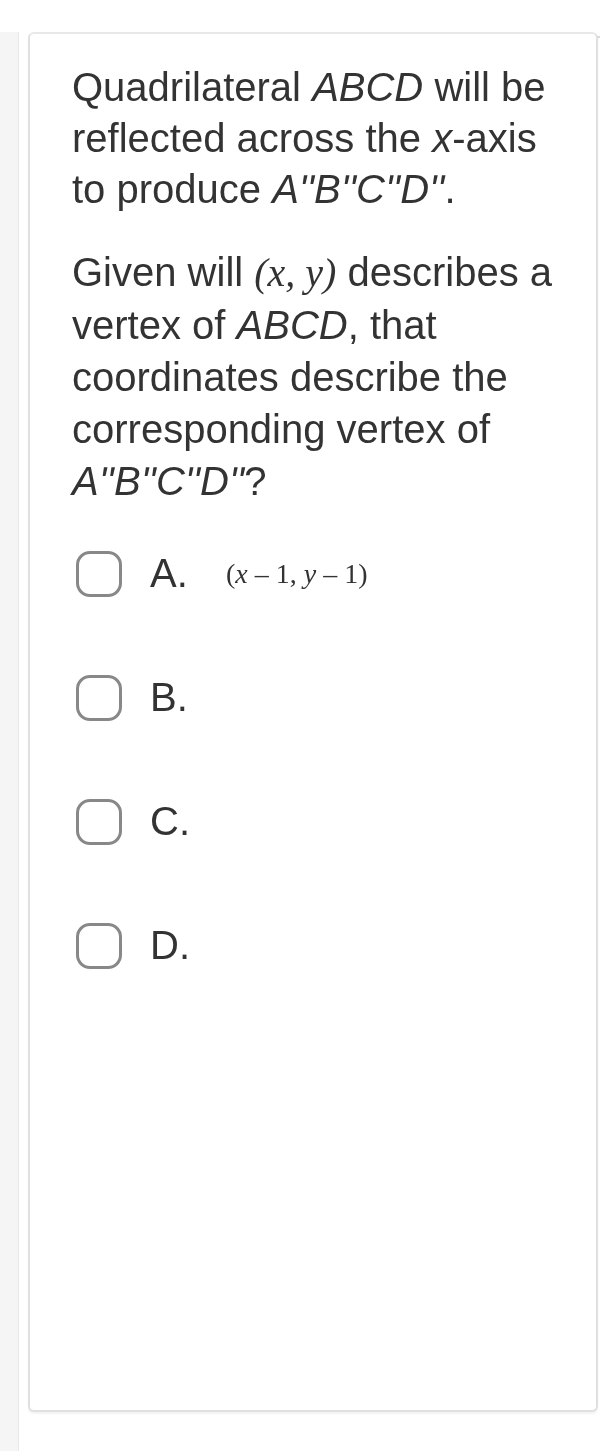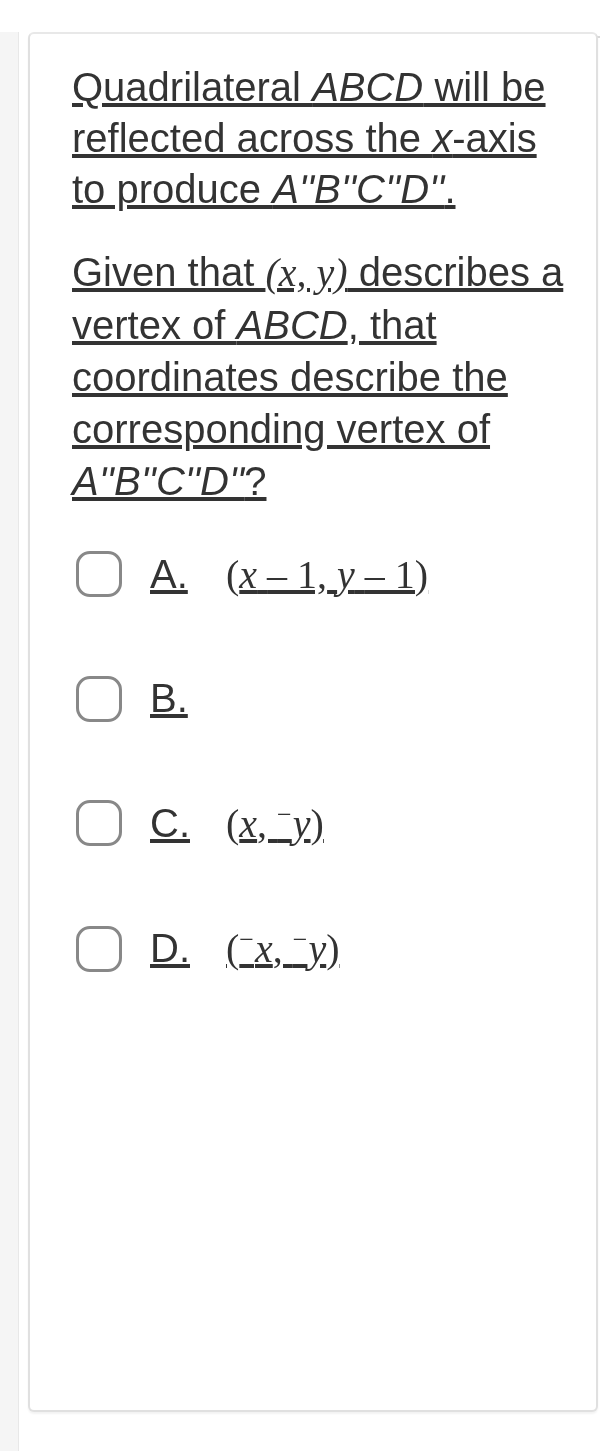--- a/index.html
+++ b/index.html
@@ -39,21 +39,20 @@
     margin: 32px 10px 0 0;
     border: 2px solid #e0e0e0;
     border-top-color: #e8e8e8;
     border-radius: 6px;
     padding: 28px 30px 36px 42px;
     box-sizing: border-box;
     min-height: 1380px;
     box-shadow: 0 2px 2px rgba(0,0,0,0.05);
     background: #fff;
     position: relative;
-    text-decoration: underline;
   }
   .stem {
     font-size: 40px;
     line-height: 1.28;
     color: #333;
     margin-bottom: 30px;
   }
   .stem-sub {
     font-size: 40px;
     line-height: 1.3;
@@ -91,21 +90,21 @@
     flex: 0 0 46px;
     box-sizing: border-box;
     background: #fff;
   }
   .opt-label {
     font-family: Arial, Helvetica, sans-serif;
     min-width: 48px;
   }
   .opt-body {
     font-family: "Times New Roman", Times, serif;
-    font-size: 40px;
+    font-size: 28px;
   }
   .opt-body .var { font-style: italic; }
   .neg {
     font-size: 0.65em;
     vertical-align: 0.55em;
     font-style: normal;
     padding-right: 1px;
   }
 </style>
 </head>
@@ -115,51 +114,45 @@
   <div class="left-rail"></div>
   <div class="top-rule"></div>
 
   <div class="card">
 
     <div class="stem">
       <span>Quadrilateral </span><span class="italic">ABCD</span><span> will be reflected across the </span><span class="italic">x</span><span>-axis to produce </span><span class="italic">AʹʹBʹʹCʹʹDʹʹ</span><span>.</span>
     </div>
 
     <div class="stem-sub">
-      <span>Given that </span><span class="math">(x, y)</span><span> describes a vertex of </span><span class="italic">ABCD</span><span>, that coordinates describe the corresponding vertex of </span><span class="italic">AʹʹBʹʹCʹʹDʹʹ</span><span>?</span>
+      <span>Given will </span><span class="math">(x, y)</span><span> describes a vertex of </span><span class="italic">ABCD</span><span>, that coordinates describe the corresponding vertex of </span><span class="italic">AʹʹBʹʹCʹʹDʹʹ</span><span>?</span>
     </div>
 
     <div class="options">
 
       <div class="option">
         <div class="checkbox"></div>
         <span class="opt-label">A.</span>
         <span class="opt-body">
           <span class="math-up">(</span><span class="var">x</span> <span class="math-up">– 1,</span> <span class="var">y</span> <span class="math-up">– 1)</span>
         </span>
       </div>
 
       <div class="option">
         <div class="checkbox"></div>
         <span class="opt-label">B.</span>
       </div>
 
       <div class="option">
         <div class="checkbox"></div>
         <span class="opt-label">C.</span>
-        <span class="opt-body">
-          <span class="math-up">(</span><span class="var">x</span><span class="math-up">, </span><span class="neg">−</span><span class="var">y</span><span class="math-up">)</span>
-        </span>
       </div>
 
       <div class="option">
         <div class="checkbox"></div>
         <span class="opt-label">D.</span>
-        <span class="opt-body">
-          <span class="math-up">(</span><span class="neg">−</span><span class="var">x</span><span class="math-up">, </span><span class="neg">−</span><span class="var">y</span><span class="math-up">)</span>
-        </span>
       </div>
 
     </div>
 
   </div>
 
 </div>
 
 </body></html>

